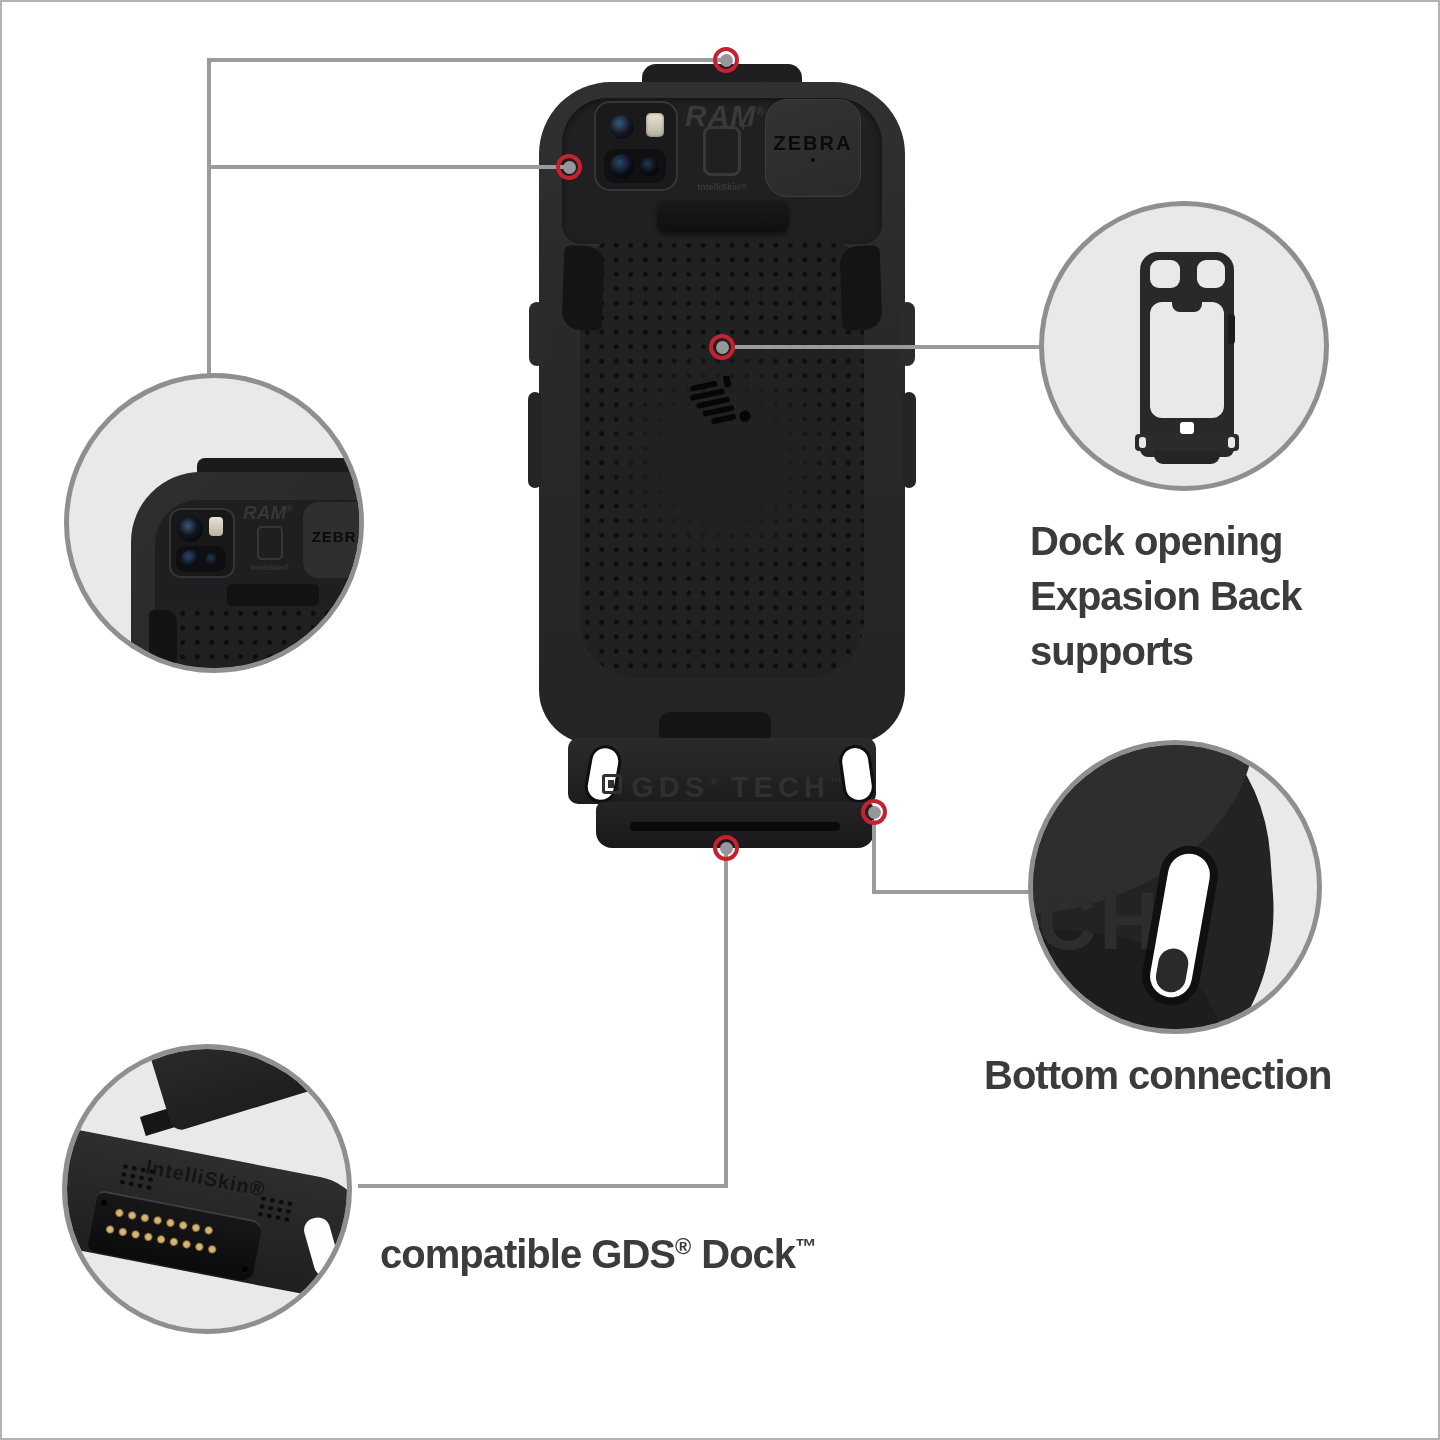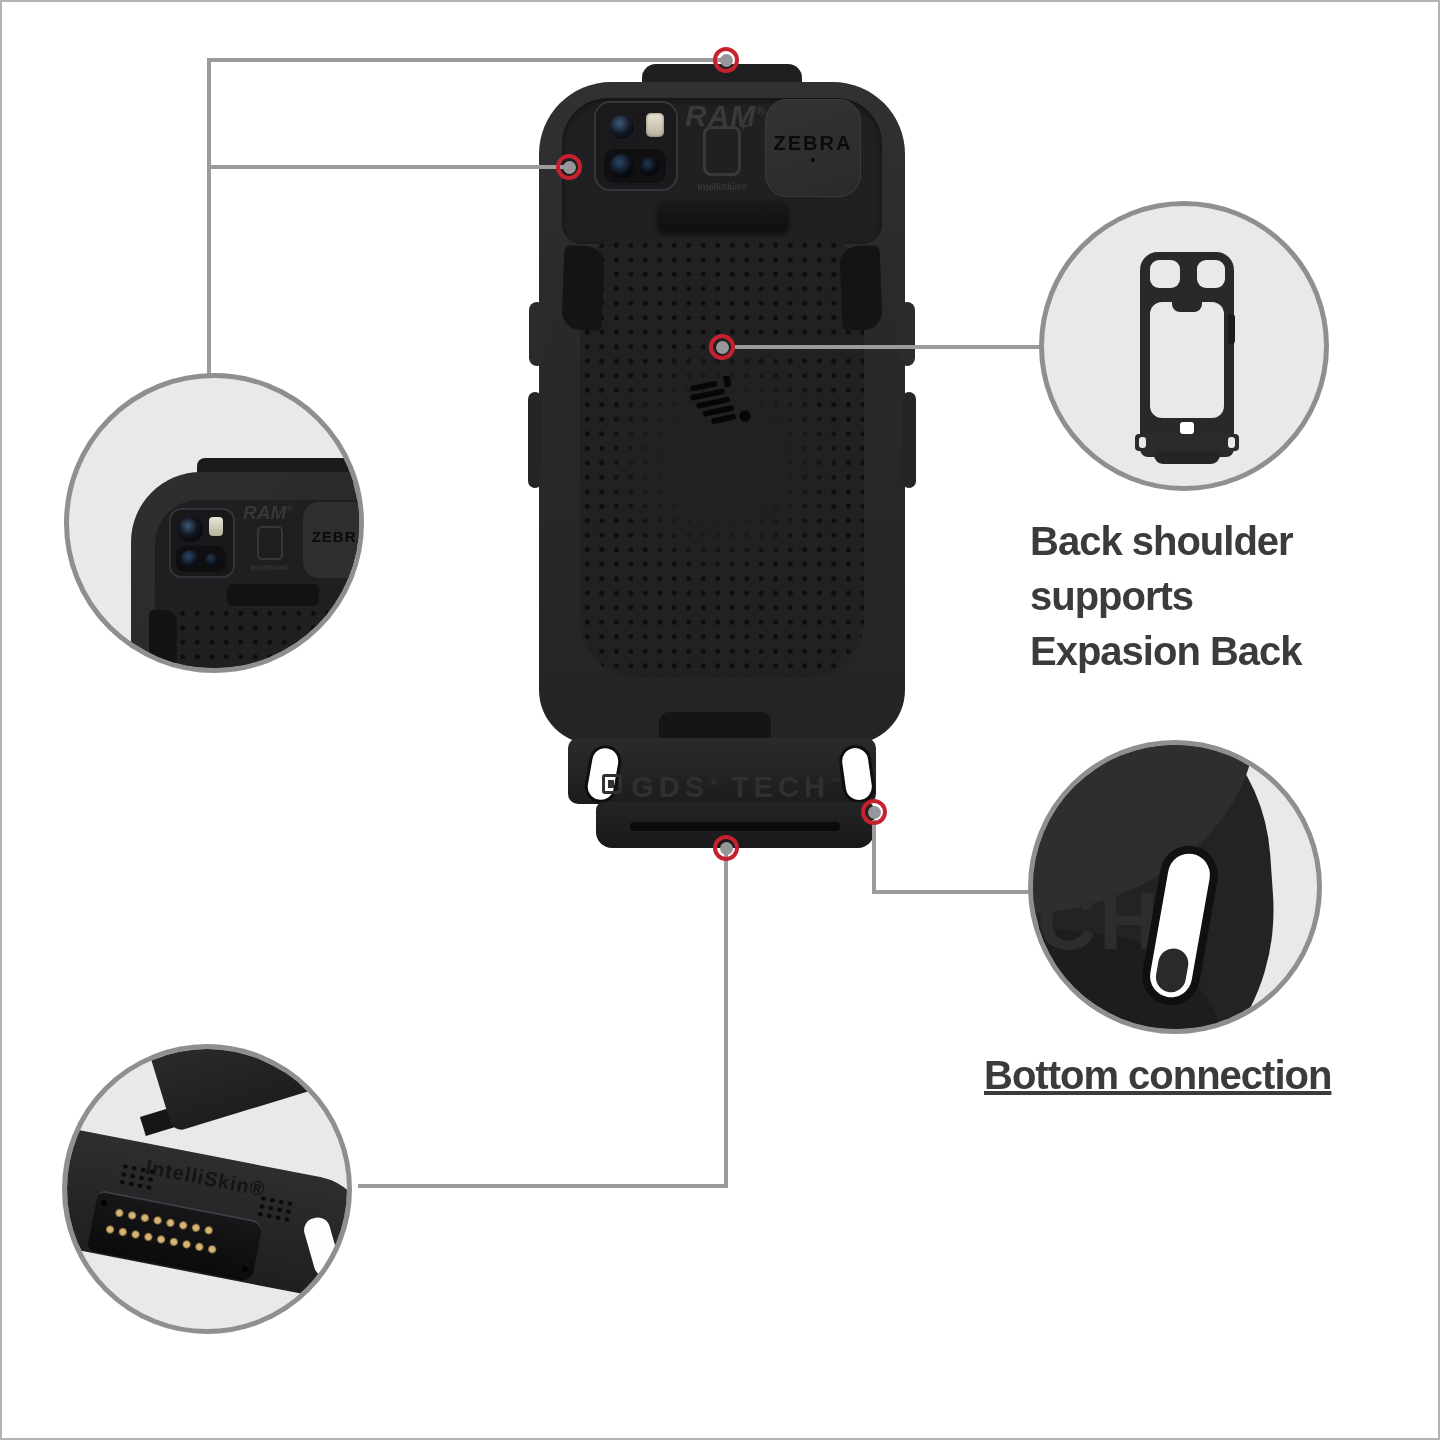--- a/index.html
+++ b/index.html
@@ -291,23 +291,24 @@
     <div class="d-iskin">IntelliSkin®</div>
     <div class="d-pinface">
       <div class="pins pr1"></div>
       <div class="pins pr2"></div>
       <div class="screw" style="left:5px;top:7px;"></div>
       <div class="screw" style="right:6px;bottom:9px;"></div>
     </div>
   </div>
 
   <div class="note" style="left:1028px;top:512px;line-height:55px;">
-    <div>Back shoulder</div>
+    <div>Dock opening</div>
+    <div>Expasion Back</div>
     <div>supports</div>
-    <div>Expasion Back</div>
-  </div>
-  <div class="note" style="left:982px;top:1048px;line-height:50px;text-decoration:underline;">
+  </div>
+  <div class="note" style="left:982px;top:1048px;line-height:50px;">
     <div>Bottom connection</div>
   </div>
   <div class="note" style="left:378px;top:1220px;line-height:49px;">
+    <div><span>compatible GDS</span><sup>®</sup><span> Dock</span><sup>™</sup></div>
   </div>
 
 </div>
 
 </body></html>

